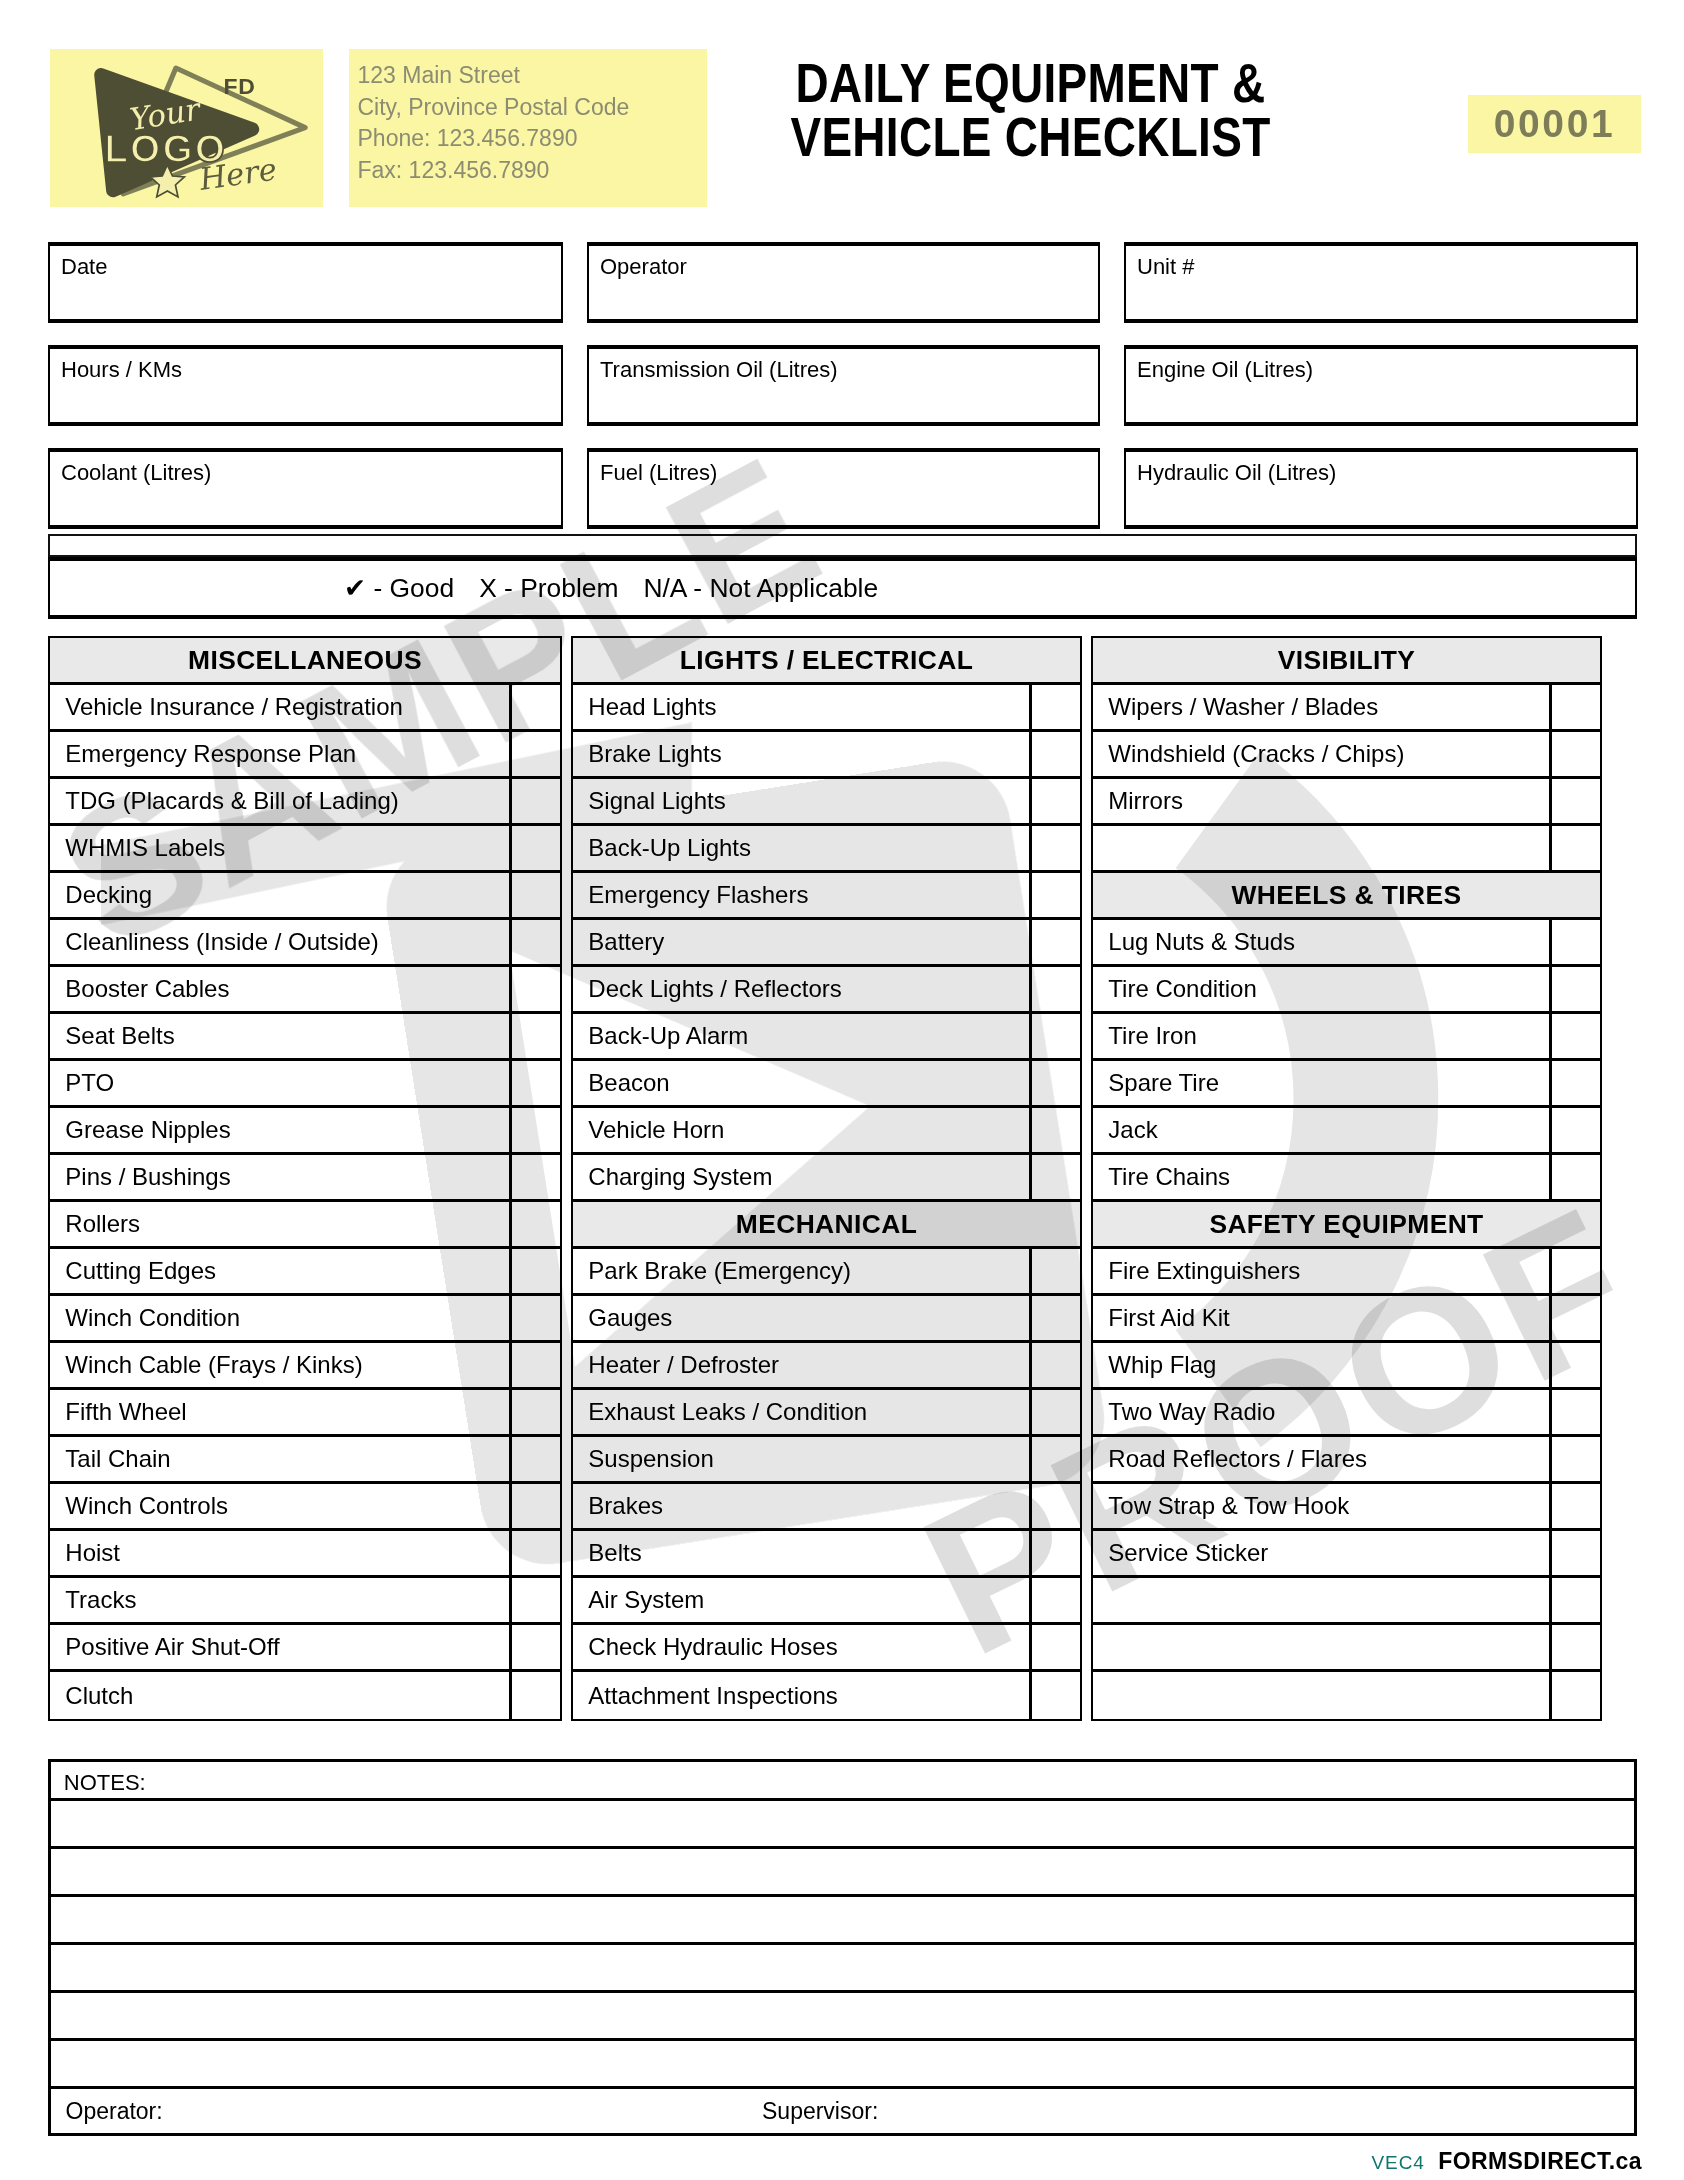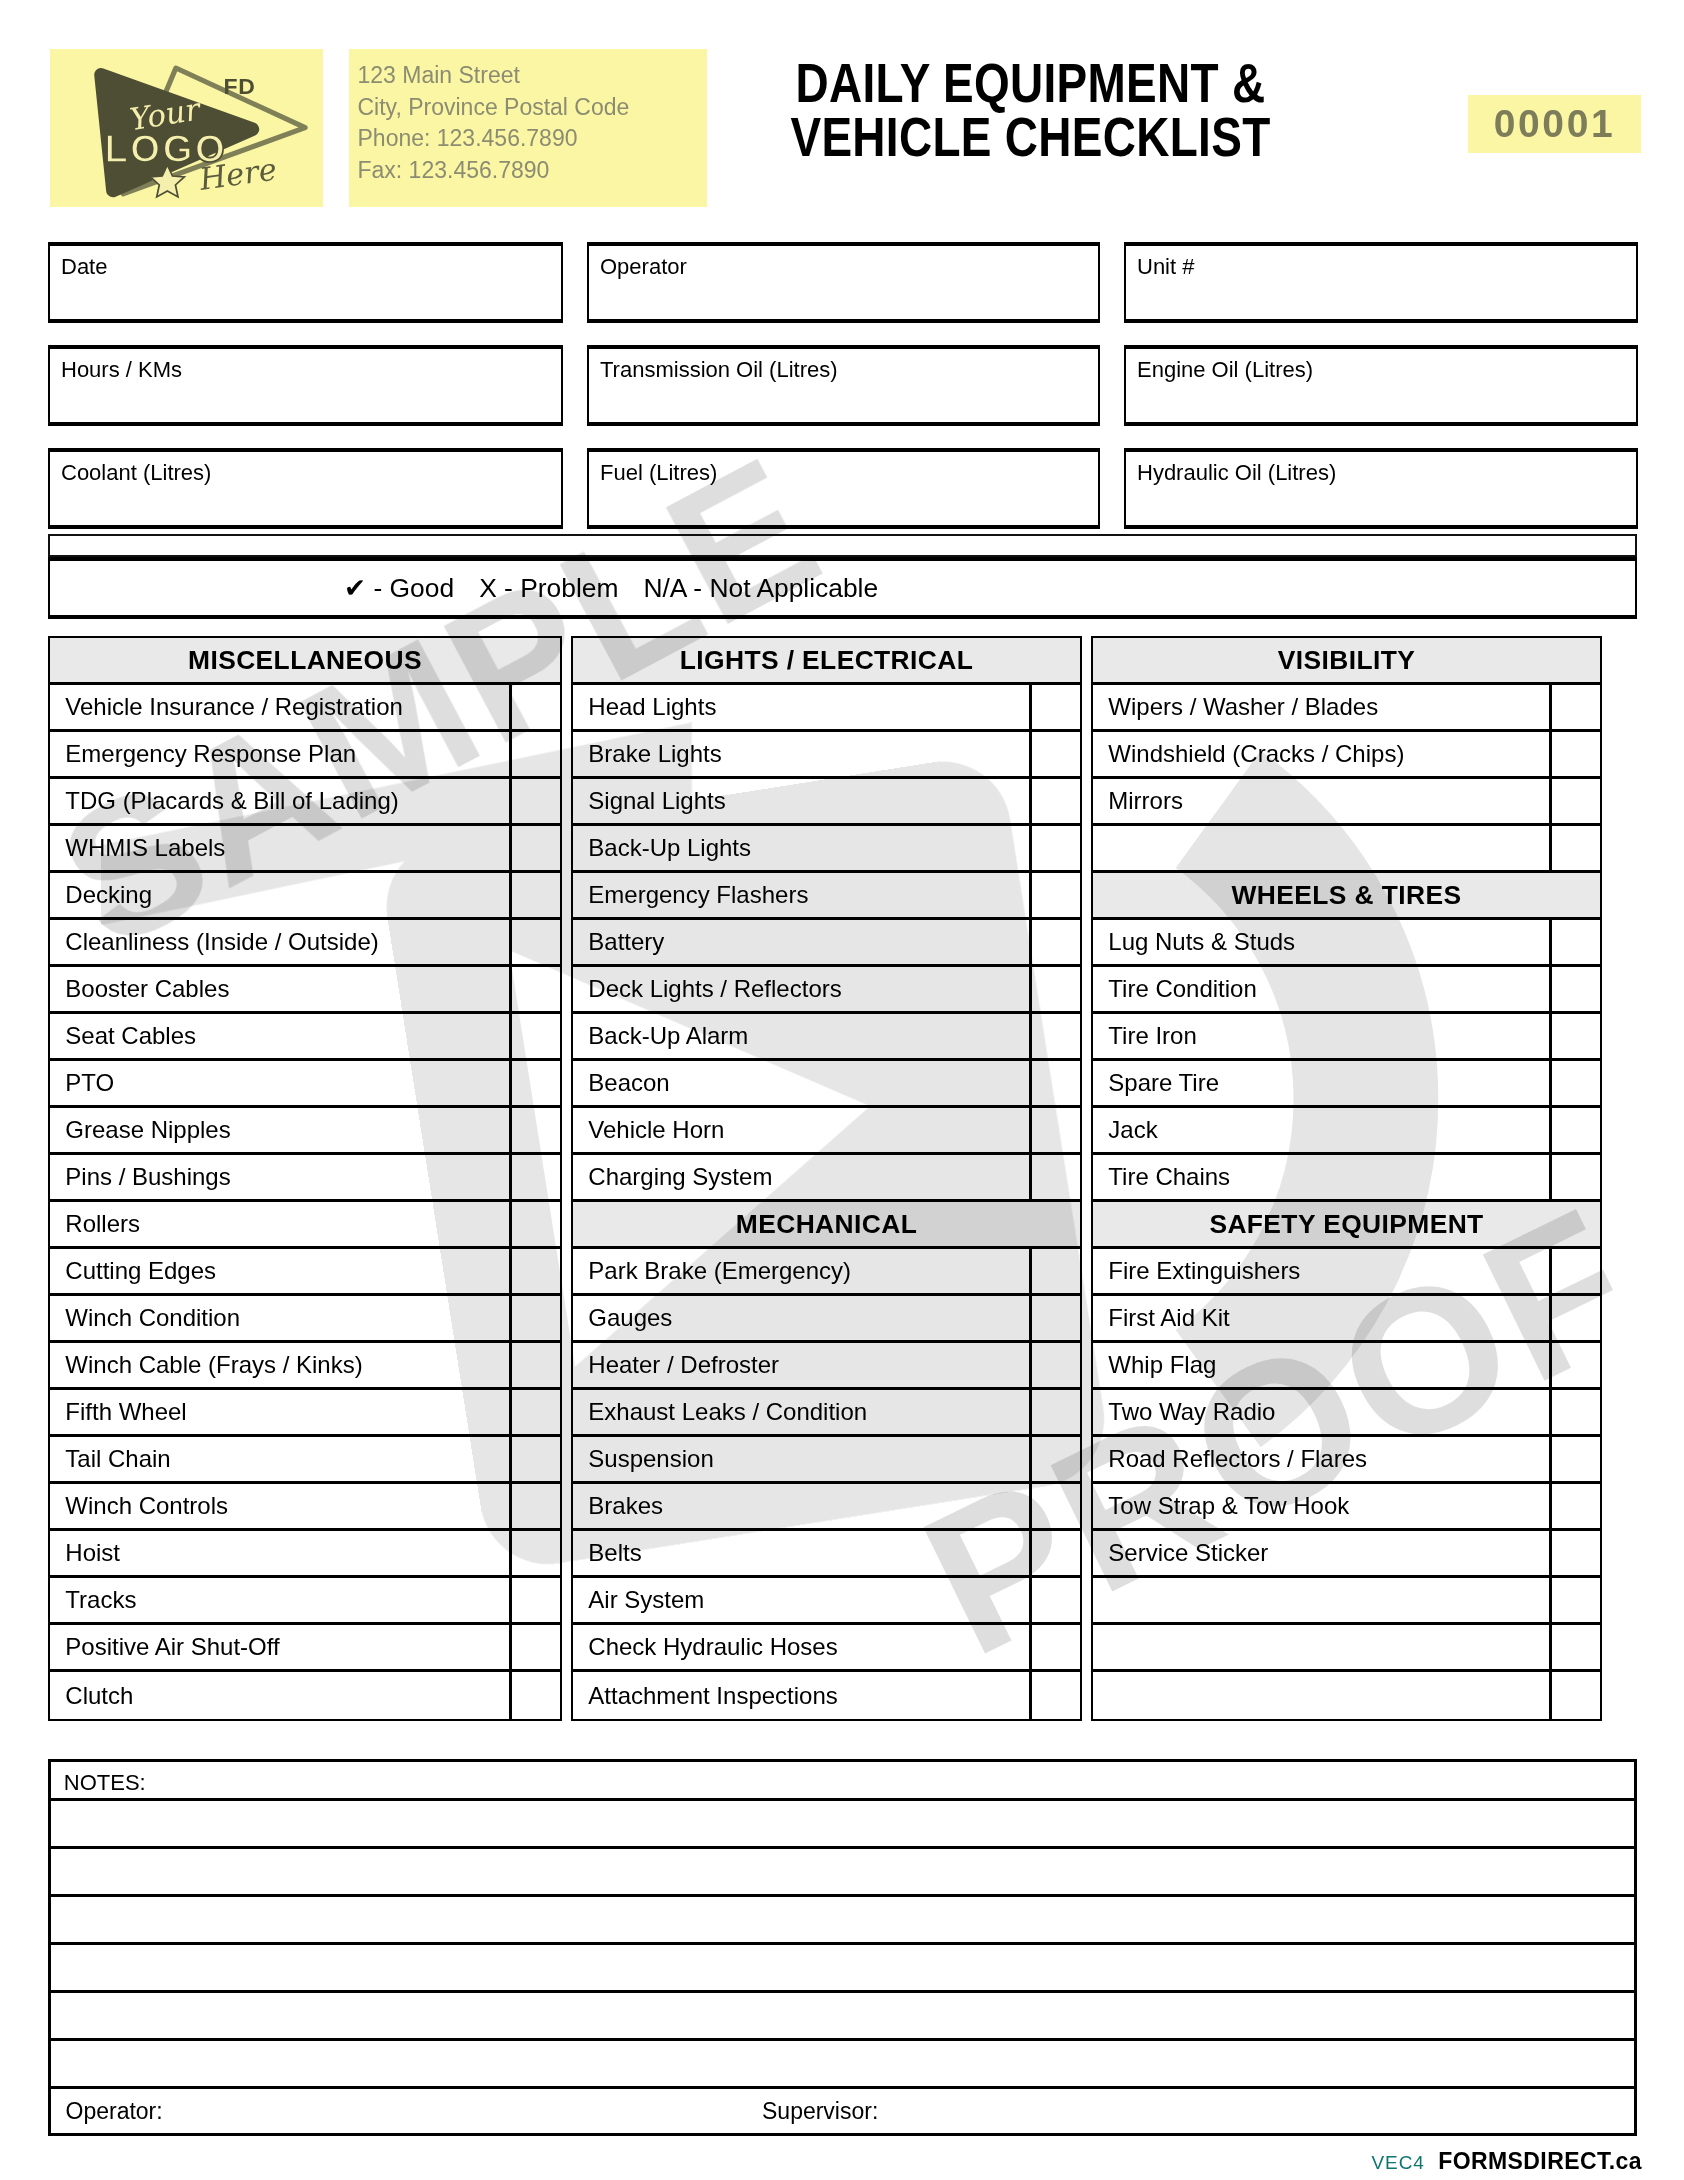--- a/index.html
+++ b/index.html
@@ -141,21 +141,21 @@
         </div>
         <div class="crow">
           <div class="clabel">Cleanliness (Inside / Outside)</div>
           <div class="ccheck"></div>
         </div>
         <div class="crow">
           <div class="clabel">Booster Cables</div>
           <div class="ccheck"></div>
         </div>
         <div class="crow">
-          <div class="clabel">Seat Cables</div>
+          <div class="clabel">Seat Belts</div>
           <div class="ccheck"></div>
         </div>
         <div class="crow">
           <div class="clabel">PTO</div>
           <div class="ccheck"></div>
         </div>
         <div class="crow">
           <div class="clabel">Grease Nipples</div>
           <div class="ccheck"></div>
         </div>

